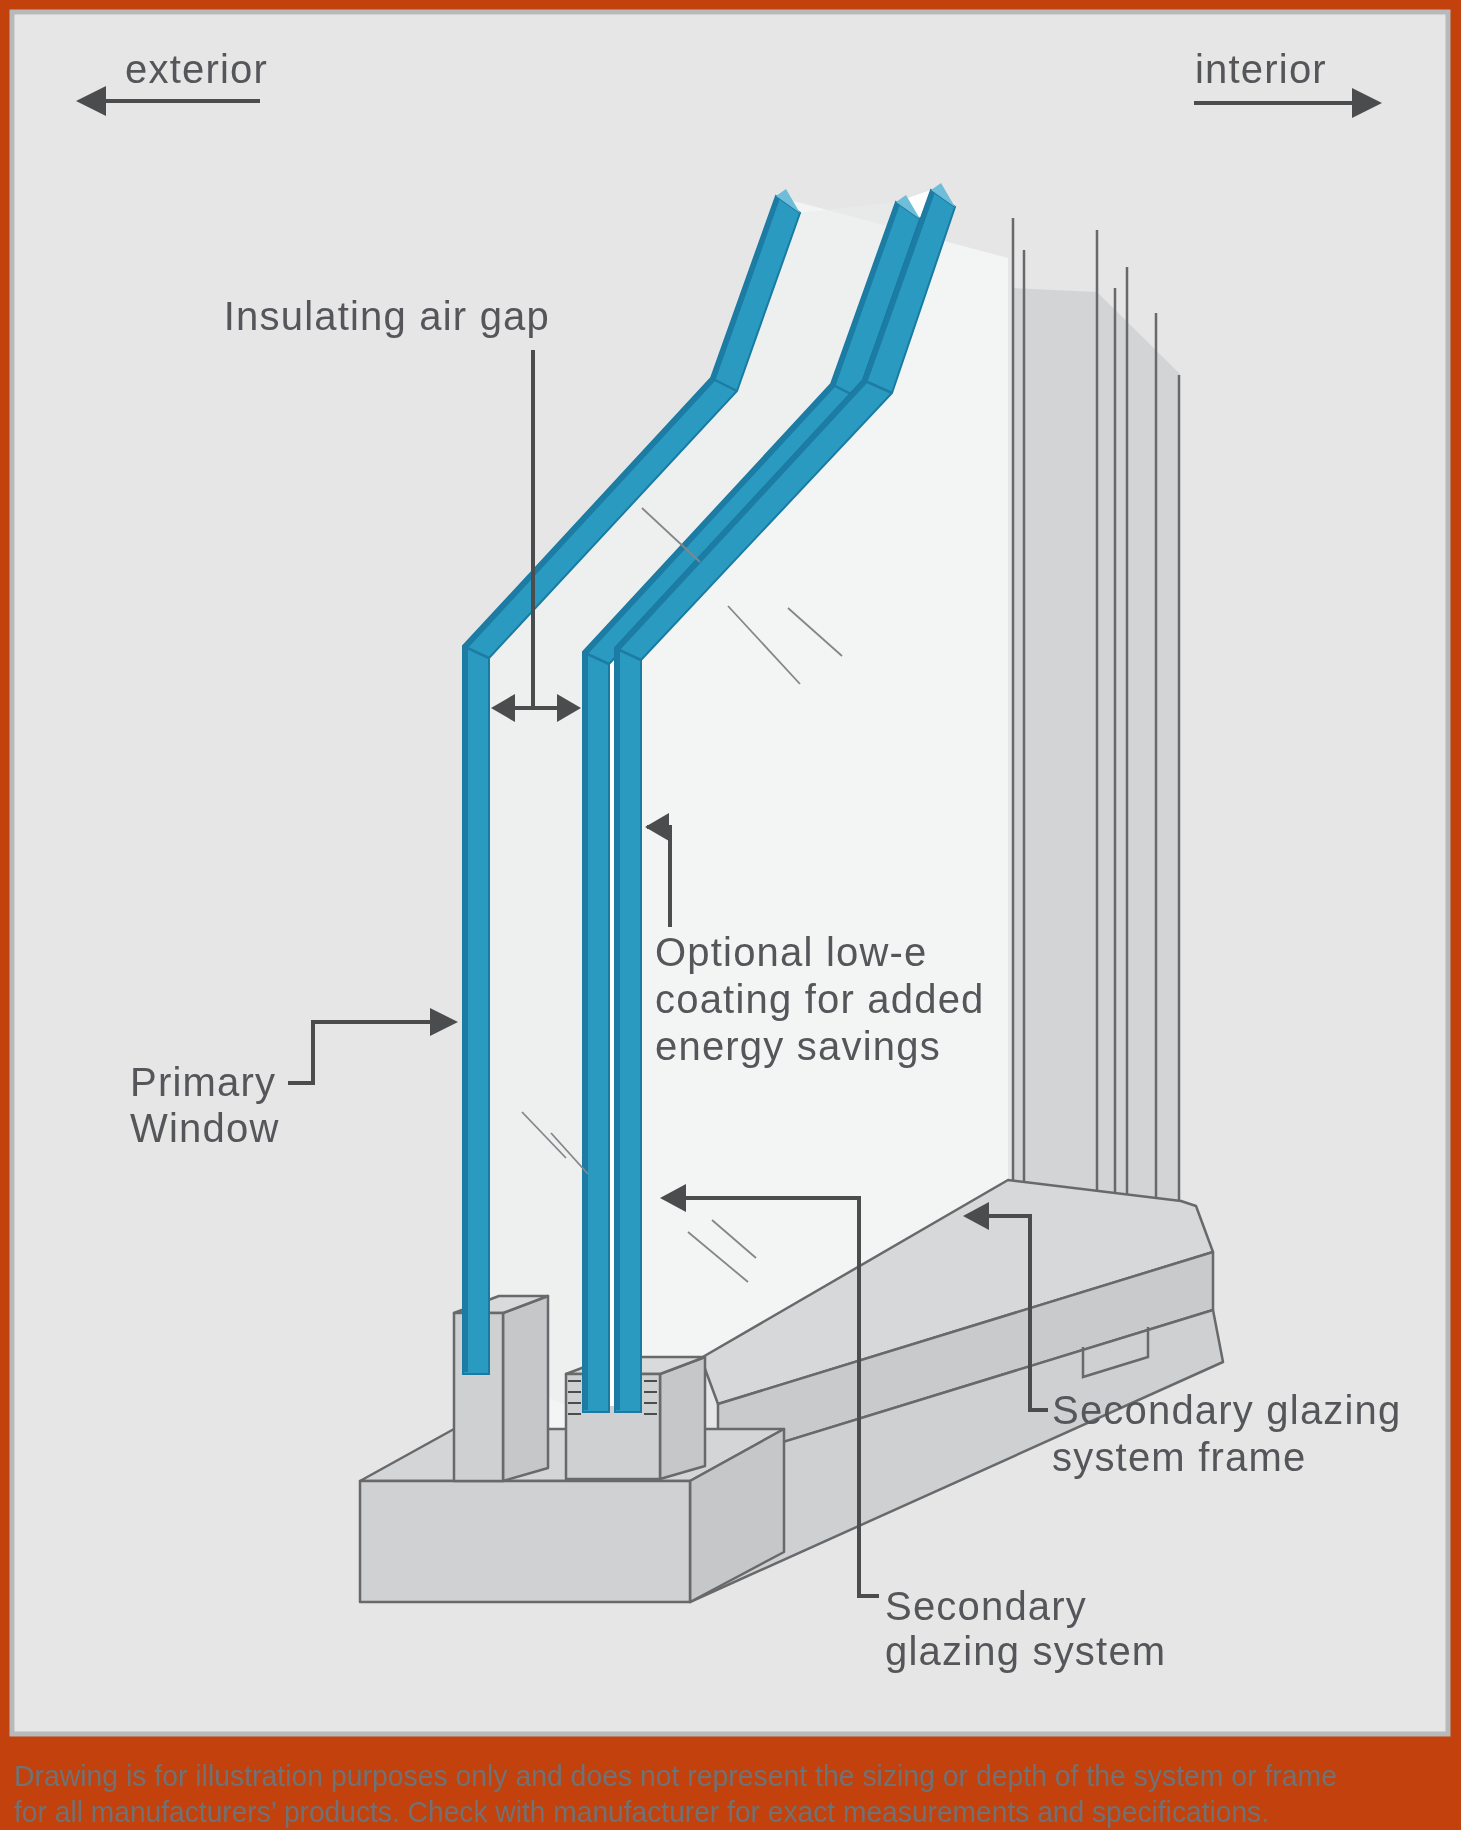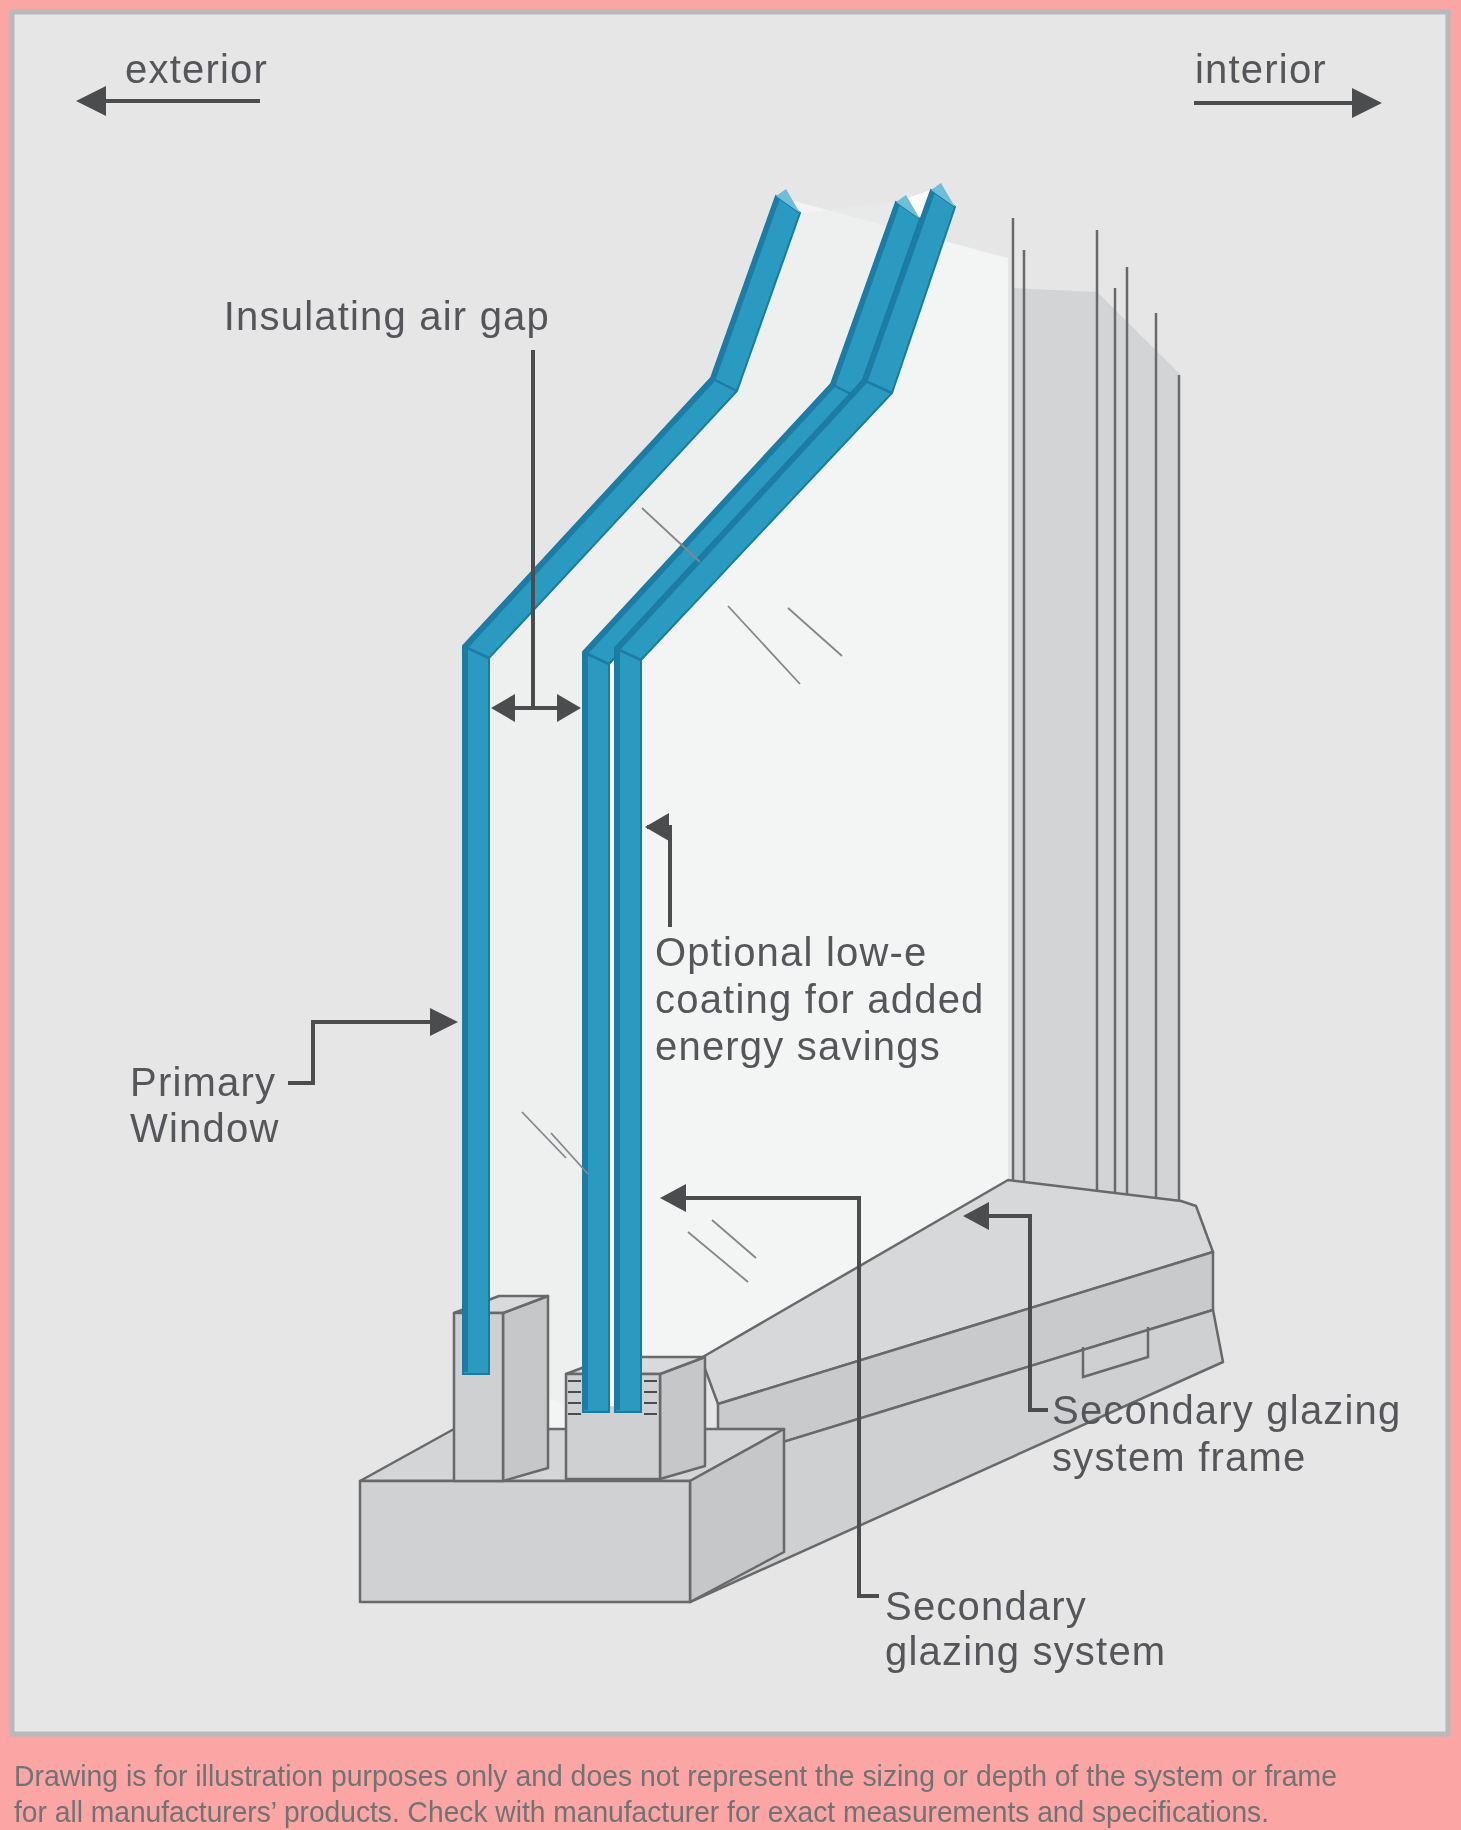--- a/index.html
+++ b/index.html
@@ -1,17 +1,17 @@
 <!DOCTYPE html>
 <html><head>
 <meta charset="utf-8">
 <style>
   html,body{margin:0;padding:0;background:#ffffff;}
   body{font-family:"Liberation Sans", sans-serif;}
-  .stage{position:relative;width:1461px;height:1830px;margin:0 auto;background:#fca5a5;}
+  .stage{position:relative;width:1461px;height:1830px;margin:0 auto;background:#c2410c;}
   svg{display:block;}
   text{font-family:"Liberation Sans", sans-serif;}
   .diagram-label{fill:#55565a;font-size:40px;letter-spacing:1.2px;}
   .orient-label{fill:#55565a;font-size:40px;letter-spacing:1.2px;}
   .footer-text{fill:#717274;font-size:30px;}
   .leader{stroke:#4b4c4e;stroke-width:4;fill:none;stroke-linecap:square;}
   .arrowhead{fill:#4b4c4e;stroke:none;}
   .outline{stroke:#68696b;stroke-width:2.5;stroke-linejoin:round;}
   .frame-line{stroke:#68696b;stroke-width:2.5;}
   .reflection{stroke:#85868a;stroke-width:1.8;}

